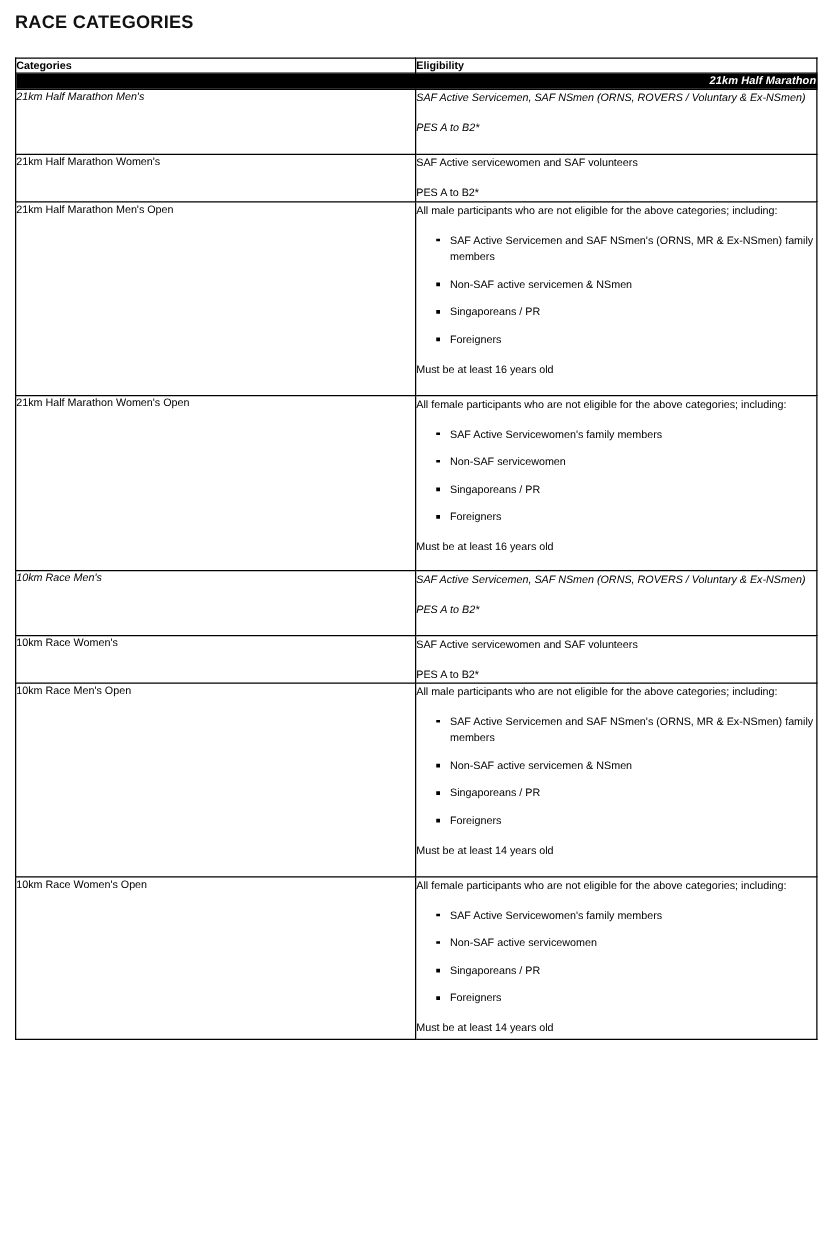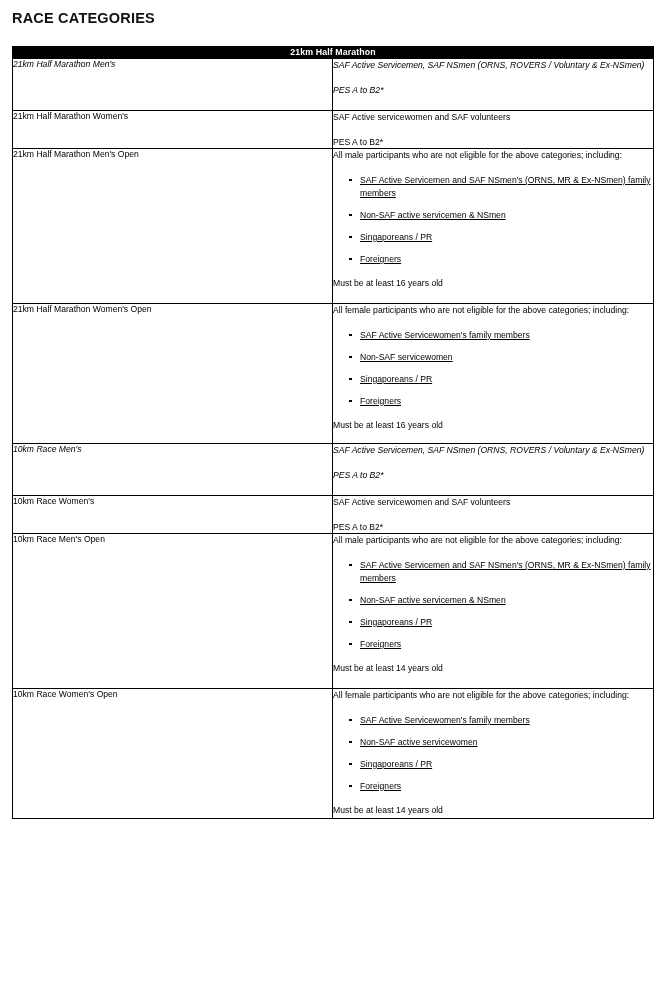--- a/index.html
+++ b/index.html
@@ -56,26 +56,27 @@
   }
   .band-row td {
     background: #000000;
     color: #ffffff;
     border-left: 1px solid #000000;
     border-right: 1px solid #000000;
     border-top: 1px solid #000000;
     border-bottom: 1px solid #000000;
   }
   .band-cell {
-    text-align: center;
+    text-align: right;
     font-size: 8.8px;
     font-weight: bold;
     padding: 9px 4px 10px 4px;
     line-height: 1.3;
     letter-spacing: 0.1px;
+    font-style: italic;
   }
   .cat-cell {
     font-size: 8.6px;
     line-height: 1.35;
     padding: 9px 8px 9px 9px;
   }
   .elig-cell {
     font-size: 8.6px;
     line-height: 1.42;
     padding: 9px 10px 10px 9px;
@@ -89,21 +90,20 @@
   .elig-cell ul {
     margin: 0 0 11px 0;
     padding-left: 27px;
     list-style: none;
   }
   .elig-cell ul li {
     position: relative;
     margin: 0 0 9px 0;
     line-height: 1.52;
     padding-left: 0;
-    text-decoration: underline;
   }
   .elig-cell ul li:last-child {
     margin-bottom: 0;
   }
   .elig-cell ul li::before {
     content: "";
     position: absolute;
     left: -11px;
     top: 5px;
     width: 2.6px;
@@ -124,20 +124,24 @@
 
   <div class="page-title">RACE CATEGORIES</div>
 
   <table class="race-table">
     <colgroup>
       <col class="col-cat">
       <col class="col-elig">
     </colgroup>
     <tbody>
 
+      <tr>
+        <td class="hdr-cell">Categories</td>
+        <td class="hdr-cell">Eligibility</td>
+      </tr>
 
       <tr class="band-row">
         <td class="band-cell" colspan="2">21km Half Marathon</td>
       </tr>
 
       <tr class="r-std">
         <td class="cat-cell">21km Half Marathon Men's</td>
         <td class="elig-cell">
           <p>SAF Active Servicemen, SAF NSmen (ORNS, ROVERS / Voluntary &amp; Ex-NSmen)</p>
           <p>PES A to B2*</p>

